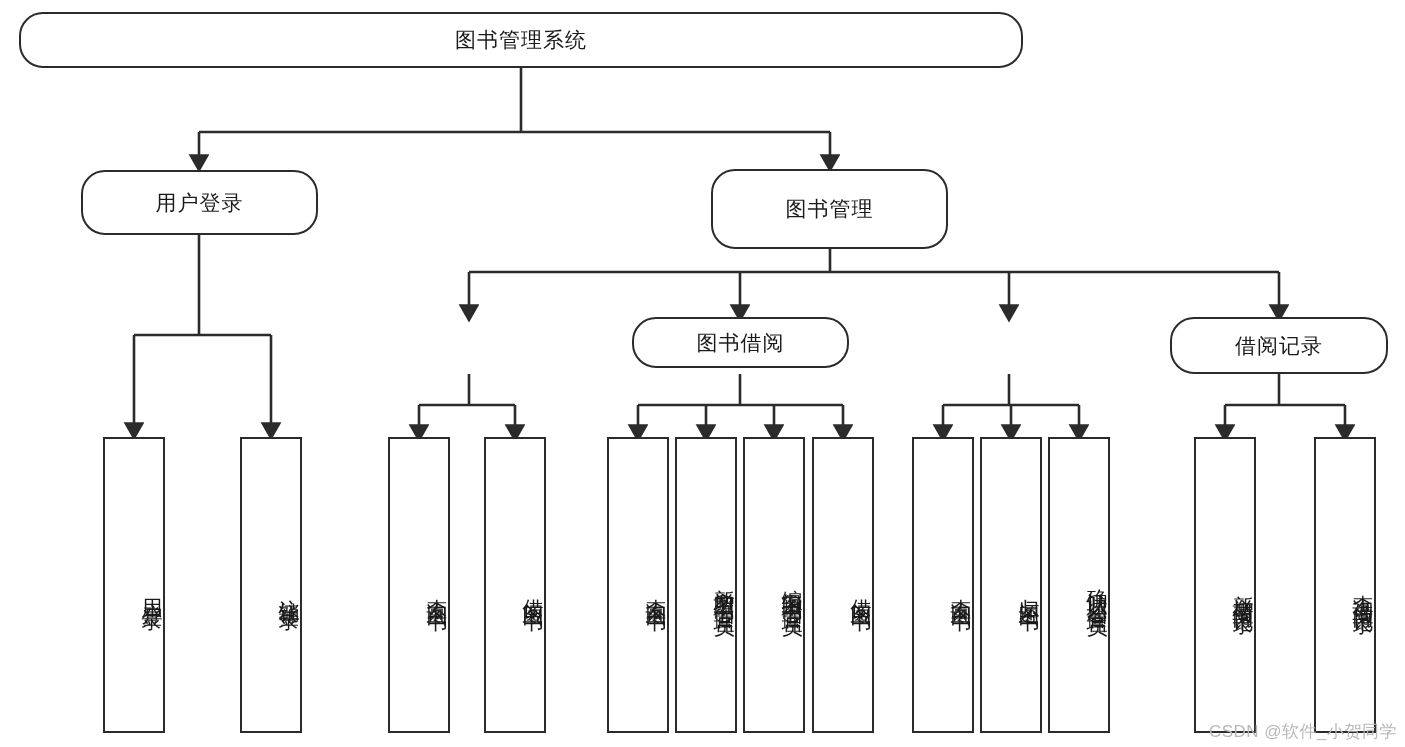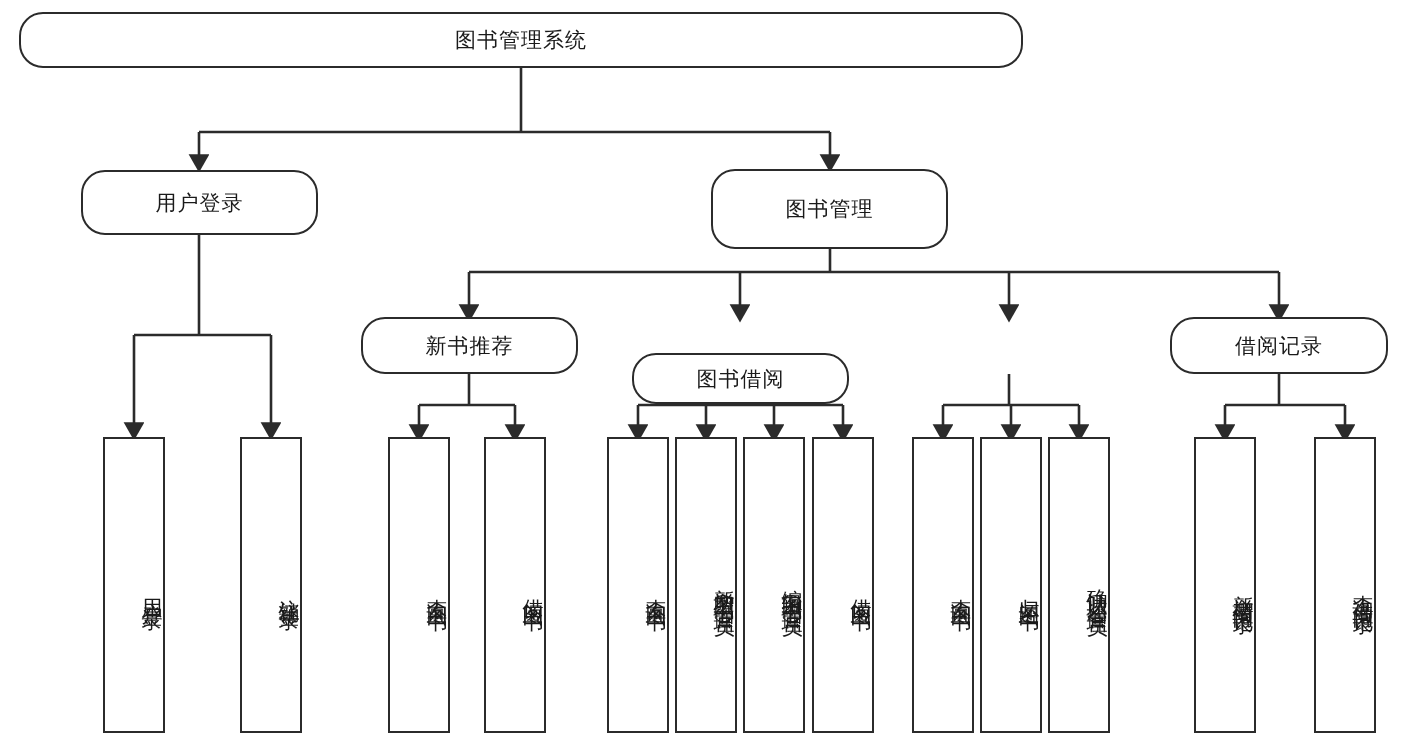--- a/index.html
+++ b/index.html
@@ -114,22 +114,21 @@
       <path d="M1225,405 L1225,430" marker-end="url(#arrow)"></path>
       <path d="M1345,405 L1345,430" marker-end="url(#arrow)"></path>
     </g>
   </svg>
 
   <div class="node h" style="left:19px;top:12px;width:1004px;height:56px;">图书管理系统</div>
 
   <div class="node h" style="left:81px;top:170px;width:237px;height:65px;">用户登录</div>
   <div class="node h" style="left:711px;top:169px;width:237px;height:80px;">图书管理</div>
 
-  <div class="node h" style="left:361px;top:317px;width:217px;height:57px;">新书推荐</div>
-  <div class="node h" style="left:632px;top:317px;width:217px;height:51px;margin-top:36px;">图书借阅</div>
+  <div class="node h" style="left:632px;top:317px;width:217px;height:51px;">图书借阅</div>
   <div class="node h" style="left:1170px;top:317px;width:218px;height:57px;">借阅记录</div>
 
   <div class="node v" style="left:103px;top:437px;width:62px;height:296px;">
     <span class="vt">用户登录</span>
   </div>
   <div class="node v" style="left:240px;top:437px;width:62px;height:296px;">
     <span class="vt">注销登录</span>
   </div>
 
   <div class="node v" style="left:388px;top:437px;width:62px;height:296px;">
@@ -162,14 +161,15 @@
     <span class="vt">确认归还（管理员）</span>
   </div>
 
   <div class="node v" style="left:1194px;top:437px;width:62px;height:296px;">
     <span class="vt">新增借阅记录</span>
   </div>
   <div class="node v" style="left:1314px;top:437px;width:62px;height:296px;">
     <span class="vt">查询借阅记录</span>
   </div>
 
+  <div class="watermark">CSDN @软件_小贺同学</div>
 
 </div>
 
 </body></html>

